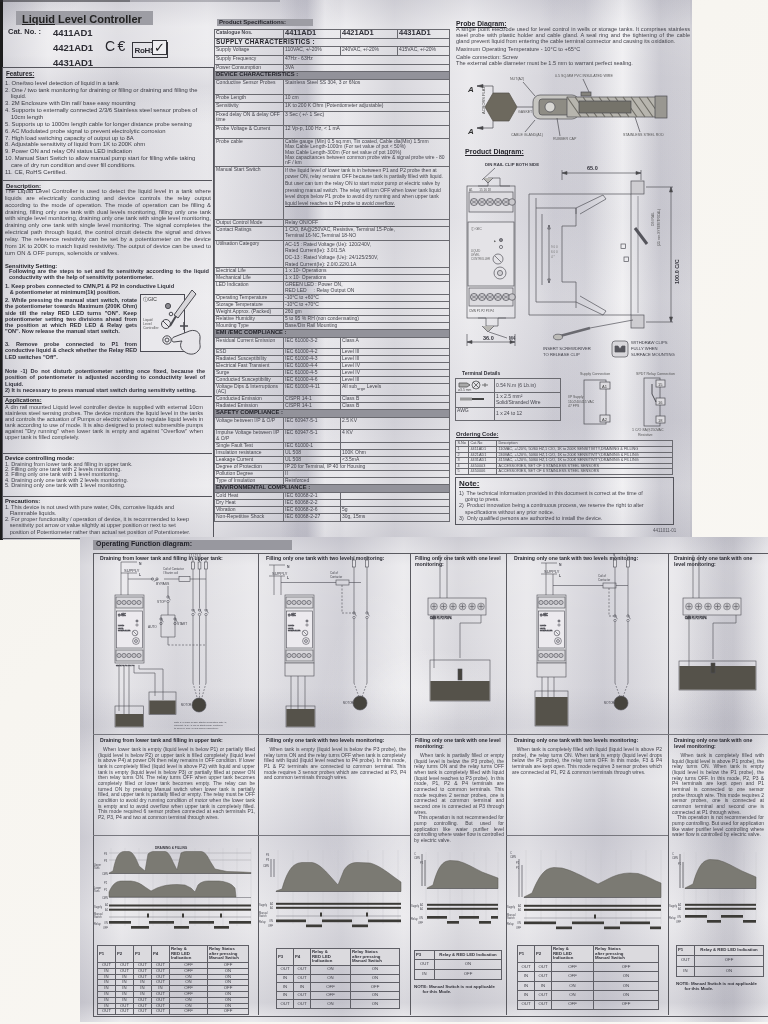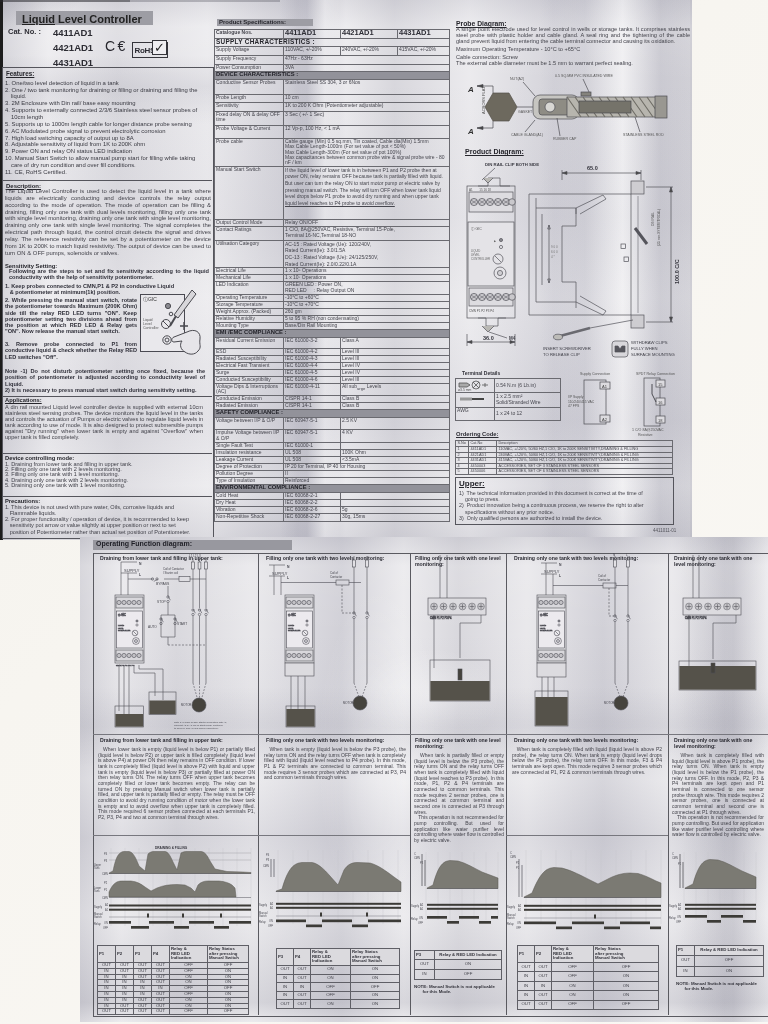--- a/index.html
+++ b/index.html
@@ -541,21 +541,21 @@
           <td>ACCESSORIES, SET OF 3 STAINLESS STEEL SENSORS</td>
         </tr>
  <tr>
           <td>5</td>
           <td>4450006</td>
           <td>ACCESSORIES, SET OF 6 STAINLESS STEEL SENSORS</td>
         </tr>
 </tbody>
     </table>
 <div style="position:absolute;left:455px;top:477px;width:217px;height:46px;border:0.8px solid #55555c;"></div>
-<div class="t b u" style="left:459px;top:479px;font-size:8px;color:#26262c;">Upper:</div>
+<div class="t b u" style="left:459px;top:479px;font-size:8px;color:#26262c;">Note:</div>
 <div class="t" style="left:459px;top:490px;width:208px;font-size:5.3px;line-height:6.2px;color:#44444c;">1)&nbsp; The technical information provided in this document is correct at the time of<br>&nbsp;&nbsp;&nbsp;&nbsp;going to press.<br>2)&nbsp; Product innovation being a continuous process, we reserve the right to alter<br>&nbsp;&nbsp;&nbsp;&nbsp;specifications without any prior notice.<br>3)&nbsp; Only qualified persons are authorized to install the device.</div>
 <div class="t" style="left:653px;top:528px;font-size:4.5px;color:#55555c;">4411011-01</div>
 </div>
 <div id="p2">
 <div class="crease" style="left:0;top:0;width:688px;height:485px;background:
 linear-gradient(90deg, rgba(100,100,120,0.12) 0%, rgba(255,255,255,0.25) 6%, rgba(105,105,125,0.08) 14%, rgba(255,255,255,0.22) 25%, rgba(100,100,125,0.14) 38%, rgba(255,255,255,0.28) 47%, rgba(100,100,120,0.08) 55%, rgba(255,255,255,0.22) 65%, rgba(100,100,125,0.14) 76%, rgba(255,255,255,0.20) 86%, rgba(95,95,115,0.16) 95%, rgba(255,255,255,0.18) 100%);"></div>
 <div class="crease" style="left:0;top:0;width:688px;height:485px;background:
 linear-gradient(180deg, rgba(110,110,130,0.12) 0%, rgba(255,255,255,0.10) 6%, rgba(255,255,255,0.0) 20%, rgba(120,120,140,0.06) 38%, rgba(255,255,255,0.12) 50%, rgba(110,110,135,0.09) 62%, rgba(255,255,255,0.10) 78%, rgba(105,105,125,0.15) 96%, rgba(255,255,255,0.1) 100%);"></div>
 <div class="crease" style="left:210px;top:0;width:180px;height:485px;background:radial-gradient(ellipse 90px 240px at 50% 45%, rgba(255,255,255,0.35) 0%, rgba(255,255,255,0) 70%);"></div>
 <div class="crease" style="left:0;top:150px;width:688px;height:80px;background:linear-gradient(180deg, rgba(255,255,255,0) 0%, rgba(92,92,115,0.09) 50%, rgba(255,255,255,0) 100%);"></div>

